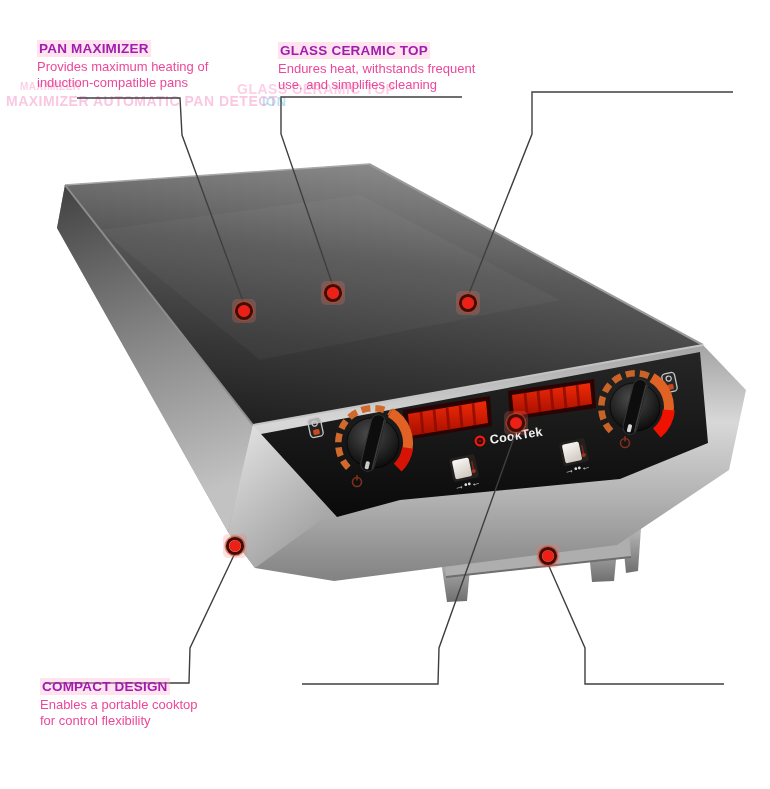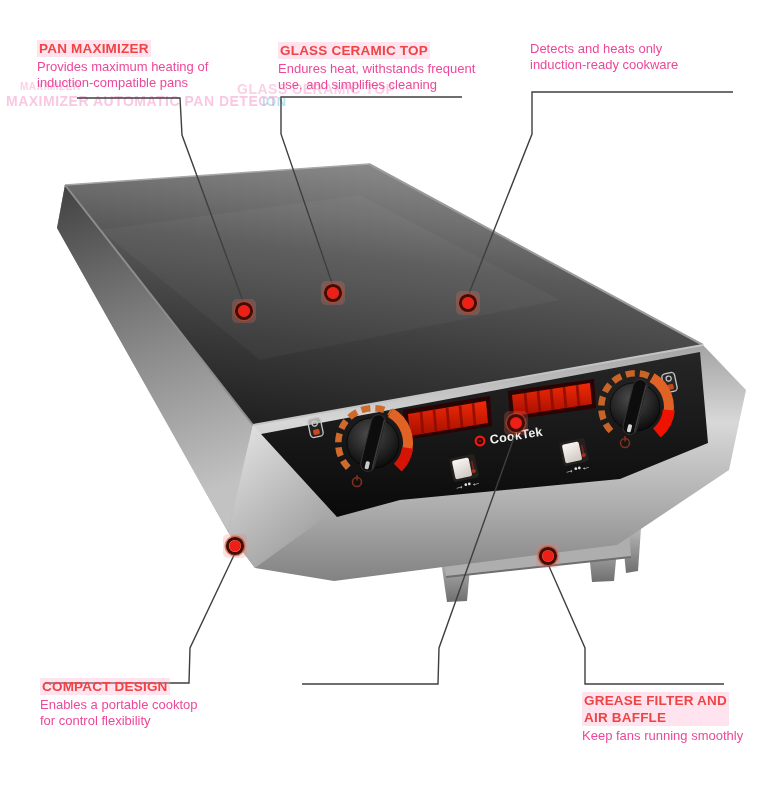--- a/index.html
+++ b/index.html
@@ -5,21 +5,21 @@
   html,body{margin:0;padding:0;background:#fff;}
   #stage{
     position:relative;width:770px;height:789px;background:#ffffff;overflow:hidden;
     font-family:"Liberation Sans", sans-serif;
   }
   svg{position:absolute;left:0;top:0;}
   .callout{position:absolute;}
   .callout .title{
     display:inline-block;
     font-size:13.5px;font-weight:bold;letter-spacing:.2px;
-    color:#ef4444;background:rgba(255,184,216,.38);
+    color:#a21caf;background:rgba(255,184,216,.38);
     padding:0 2px;line-height:17px;white-space:pre-line;
   }
   .callout .body{
     margin-top:2px;font-size:13px;line-height:16px;color:#ec4899;white-space:pre-line;
   }
   .ghost{
     position:absolute;font-weight:bold;color:#f584c0;filter:blur(.5px);
     white-space:nowrap;letter-spacing:.5px;
   }
   .g1{left:20px;top:81px;font-size:10px;opacity:.38;}
@@ -259,27 +259,20 @@
     <span class="title">PAN MAXIMIZER</span>
     <div class="body">Provides maximum heating of
 induction-compatible pans</div>
   </div>
   <div class="callout c2">
     <span class="title">GLASS CERAMIC TOP</span>
     <div class="body">Endures heat, withstands frequent
 use, and simplifies cleaning</div>
   </div>
   <div class="callout c3">
-    <div class="body">Detects and heats only
-induction-ready cookware</div>
   </div>
   <div class="callout c4">
     <span class="title">COMPACT DESIGN</span>
     <div class="body">Enables a portable cooktop
 for control flexibility</div>
   </div>
-  <div class="callout c6">
-    <span class="title">GREASE FILTER AND
-AIR BAFFLE</span>
-    <div class="body">Keep fans running smoothly</div>
-  </div>
 
 </div>
 
 </body></html>

